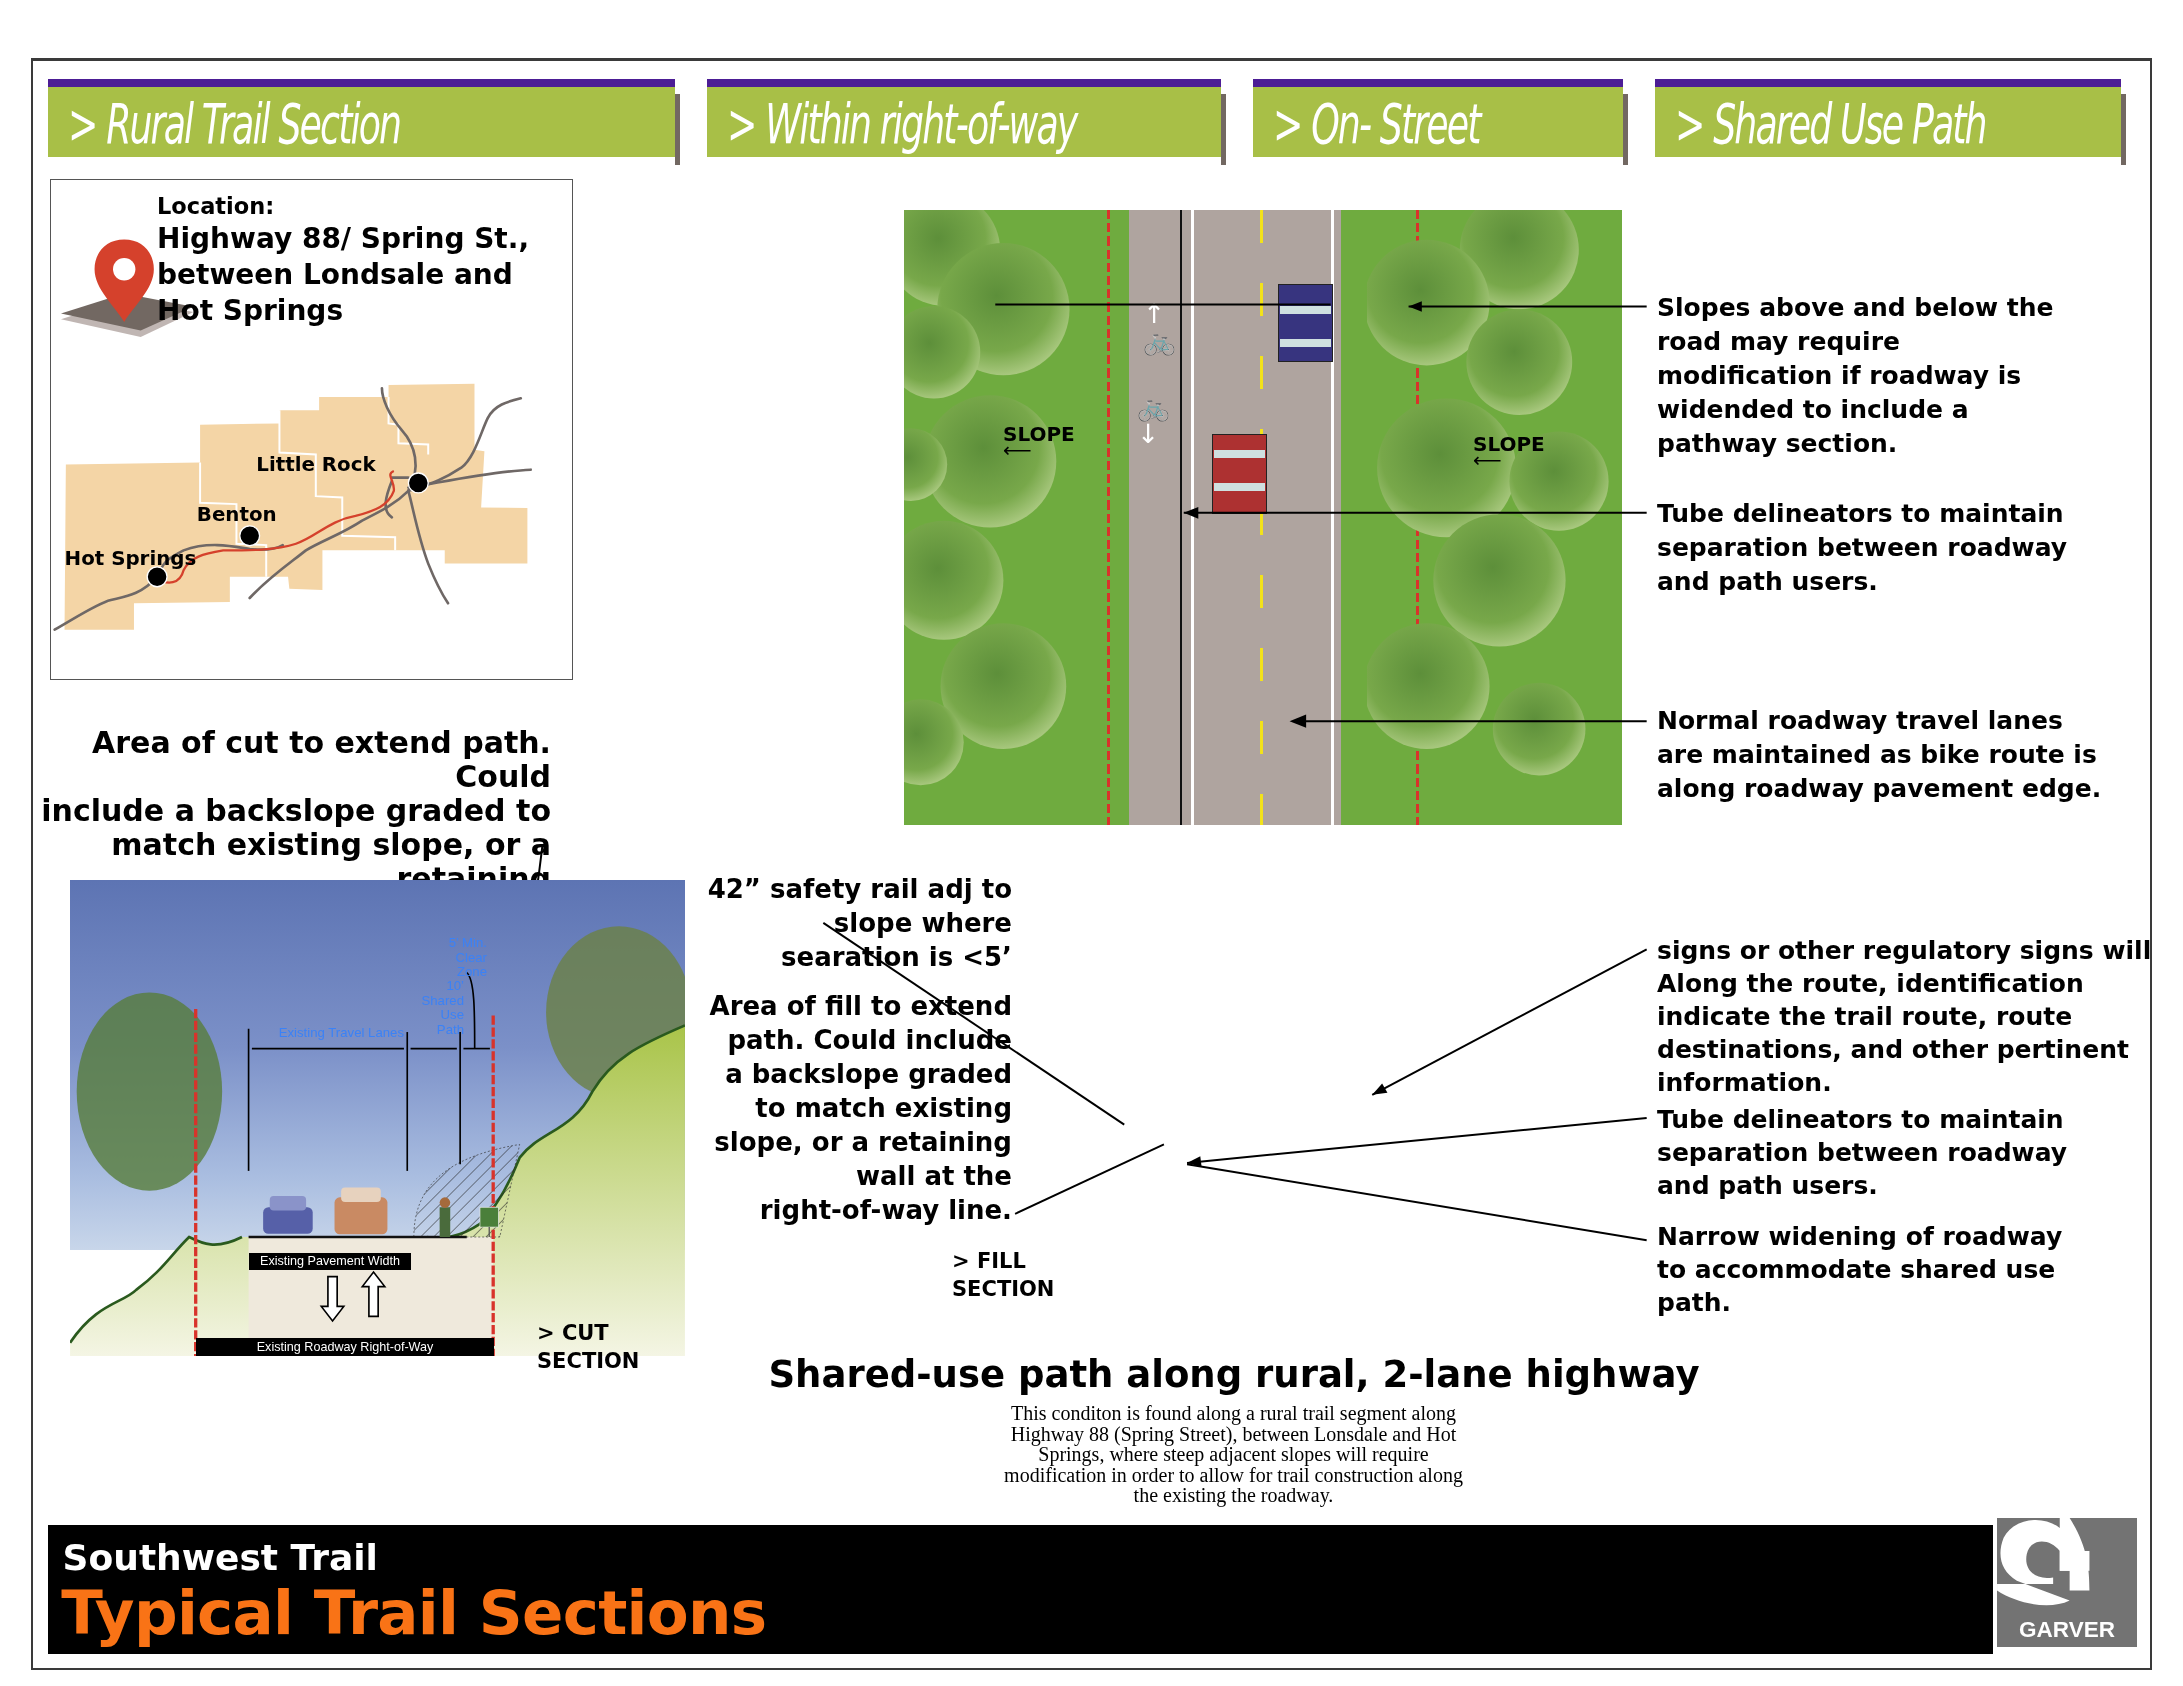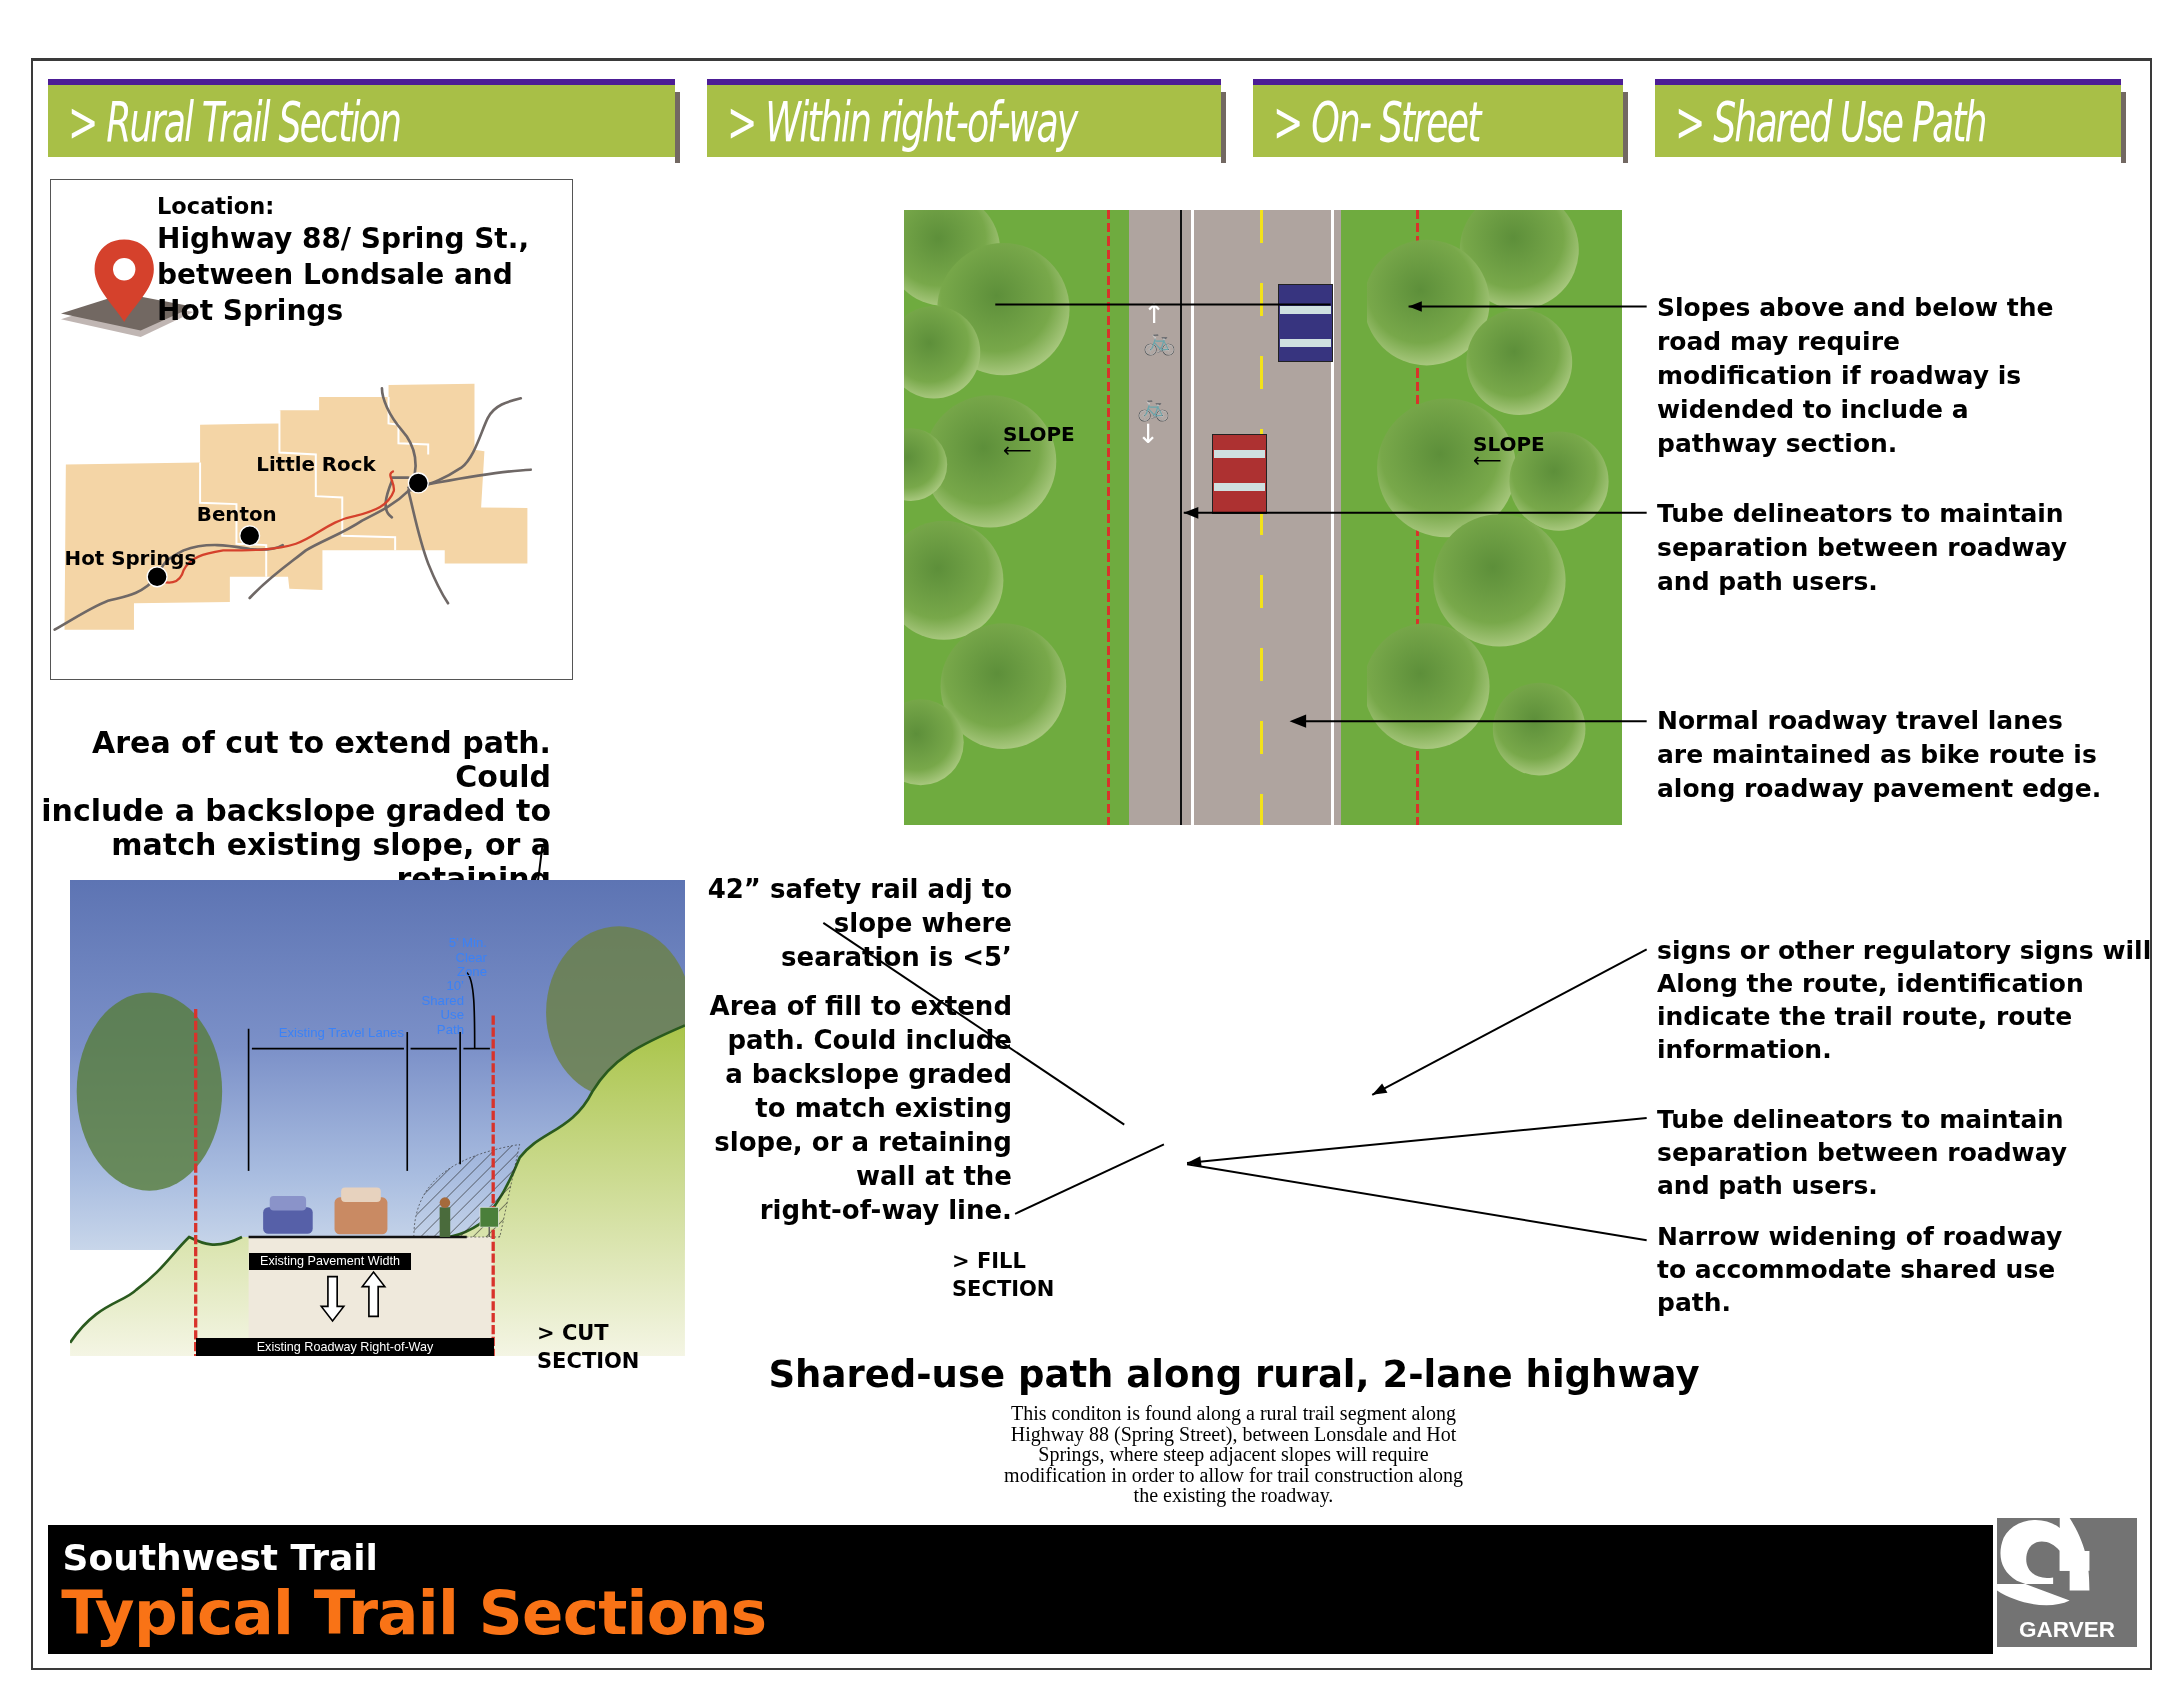--- a/index.html
+++ b/index.html
@@ -1,19 +1,19 @@
 <!DOCTYPE html>
 <html style="font-size:10.6px"><head>
 <meta charset="utf-8">
 <style>
   html,body{margin:0;padding:0;background:#fff;}
   body{width:2183px;height:1687px;position:relative;overflow:hidden;font-family:"DejaVu Sans","Liberation Sans",sans-serif;color:#000;}
   .abs{position:absolute;}
   .frame{left:31px;top:58px;width:2121px;height:1612px;border:2px solid #3a3a3a;border-top-width:3.3px;box-sizing:border-box;}
-  .banner{position:absolute;height:78px;background:#a8bf47;border-top:6px solid #4c1d95;box-sizing:border-box;}
+  .banner{position:absolute;height:78px;background:#a8bf47;border-top:8px solid #4c1d95;box-sizing:border-box;}
   .banner::after{content:"";position:absolute;left:5.3px;right:-5.3px;top:73px;height:12px;background:#726862;z-index:-1;}
   .banner .shadow-r{position:absolute;right:-5.3px;top:6.6px;width:5.3px;height:71px;background:#726862;}
   .banner span{position:absolute;left:20px;top:4px;font-family:"DejaVu Sans Condensed","Liberation Sans Narrow","Liberation Sans",sans-serif;font-style:italic;font-weight:normal;font-size:56px;color:#fff;letter-spacing:-2.6px;transform:scaleX(0.72);transform-origin:left center;white-space:nowrap;}
   .locbox{left:50px;top:179px;width:523px;height:501px;border:1.3px solid #555;box-sizing:border-box;}
   .bold{font-weight:bold;}
   .anno{font-family:"DejaVu Sans","Liberation Sans",sans-serif;font-weight:bold;font-size:25px;line-height:34px;}
   .cond{font-family:"DejaVu Sans","Liberation Sans",sans-serif;font-weight:bold;}
   .sky{background:linear-gradient(180deg,#5d74b3 0%,#7b90c8 45%,#a9bde0 80%,#c8d6ea 100%);}
   .dimtxt{font-family:"Liberation Sans",sans-serif;font-size:13.2px;color:#3b82f6;text-align:right;line-height:14.6px;}
   .barlabel{background:#000;color:#fff;font-family:"Liberation Sans",sans-serif;font-size:12.6px;text-align:center;}
@@ -316,20 +316,21 @@
 </div>
 <div class="abs bold" style="left:952px;top:1247px;font-size:21px;line-height:28px;">
   <div>&gt; FILL</div>
   <div>SECTION</div>
 </div>
 
 <div class="abs anno" style="left:1657px;top:934px;font-size:25px;line-height:33px;">
   <div>signs or other regulatory signs will</div>
   <div>Along the route, identification</div>
   <div>indicate the trail route, route</div>
+  <div>destinations, and other pertinent</div>
   <div>information.</div>
 </div>
 <div class="abs anno" style="left:1657px;top:1103px;font-size:25px;line-height:33px;">
   <div>Tube delineators to maintain</div>
   <div>separation between roadway</div>
   <div>and path users.</div>
 </div>
 <div class="abs anno" style="left:1657px;top:1220px;font-size:25px;line-height:33px;">
   <div>Narrow widening of roadway</div>
   <div>to accommodate shared use</div>

